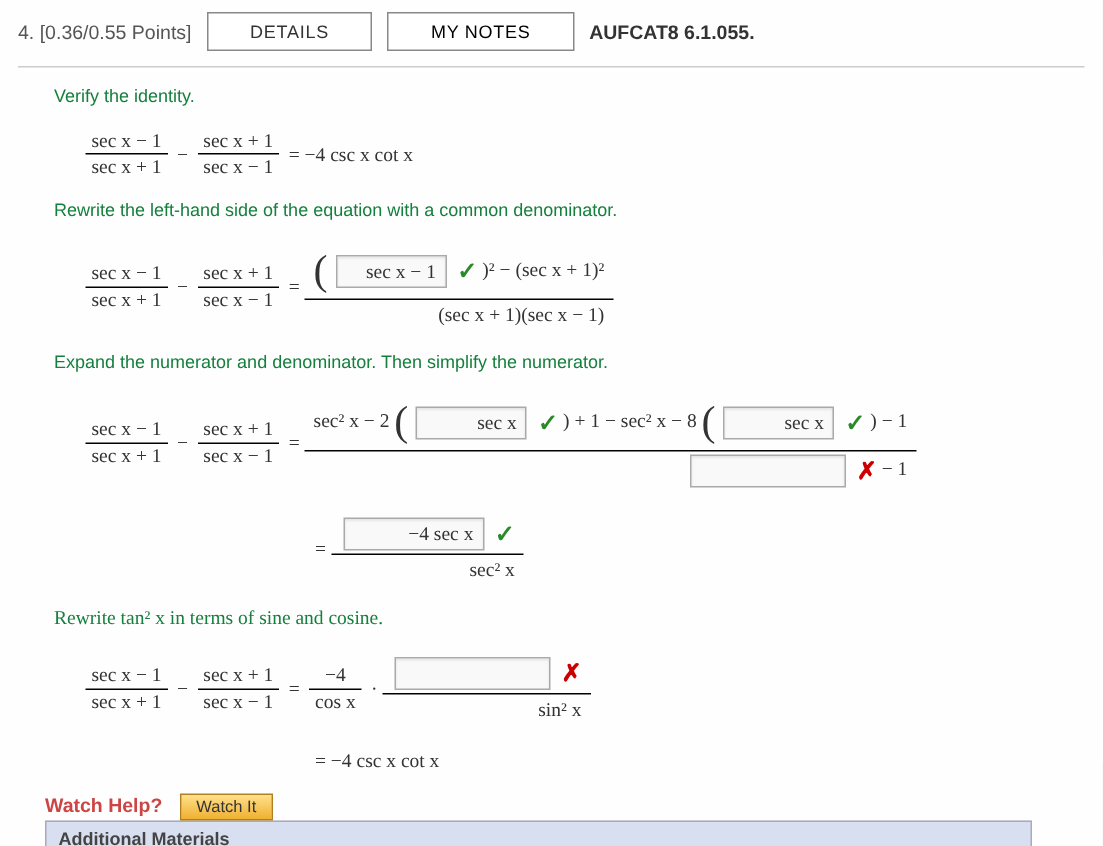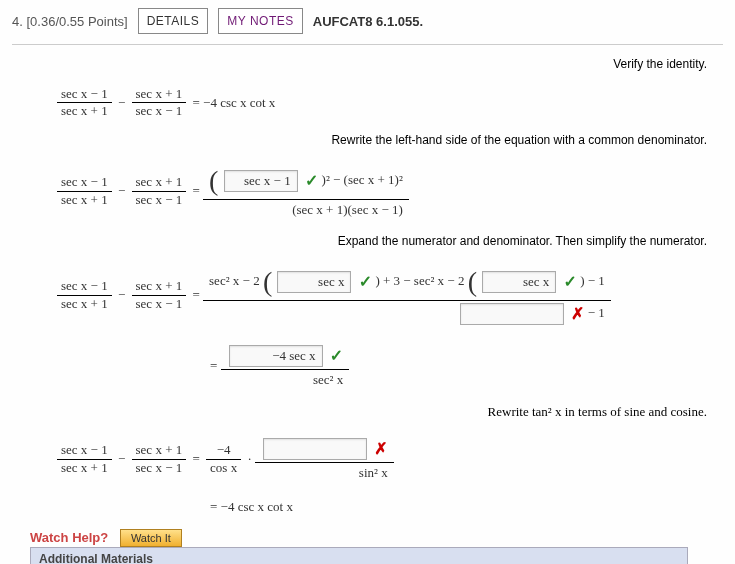--- a/index.html
+++ b/index.html
@@ -23,32 +23,32 @@
     border-bottom: 1px solid #ccc;
     margin-bottom: 12px;
   }
   .qnum {
     color: #555;
     font-size: 13px;
   }
   .hbtn {
     border: 1px solid #888;
     background: #fff;
-    padding: 5px 8px;
+    padding: 5px 28px;
     font-size: 12px;
     color: #333;
     letter-spacing: 0.5px;
   }
-  .hbtn.notes { color: #701a75; }
+  .hbtn.notes { color: #000000; }
   .ref {
     font-weight: bold;
     font-size: 13px;
   }
   .content { padding-left: 18px; }
-  .instr { font-size: 12px; color: #000000; margin: 8px 16px; text-align: right; }
+  .instr { font-size: 12px; color: #15803d; margin: 8px 6px; }
   .math {
     font-family: Georgia, 'Times New Roman', serif;
     font-size: 13px;
   }
   .frac {
     display: inline-block;
     vertical-align: middle;
     text-align: center;
     line-height: 1.1;
     margin: 0 3px;
@@ -175,21 +175,21 @@
           <span class="num">sec x + 1</span>
           <span class="den">sec x − 1</span>
         </span>
     <span>&nbsp;=&nbsp;</span>
     <span class="widefrac">
       <span class="wnum">
         <span>sec² x − 2</span>
         <span class="bigparen-l">(</span>
         <span class="ansbox">sec x</span>
         <span class="mark correct">✓</span>
-        <span>) + 3 − sec² x − 2</span>
+        <span>) + 1 − sec² x − 8</span>
         <span class="bigparen-l">(</span>
         <span class="ansbox">sec x</span>
         <span class="mark correct">✓</span>
         <span>) − 1</span>
       </span>
       <span class="wden">
         <span class="ansbox" style="min-width:90px"></span>
         <span class="mark wrong">✗</span>
         <span> − 1</span>
       </span>

